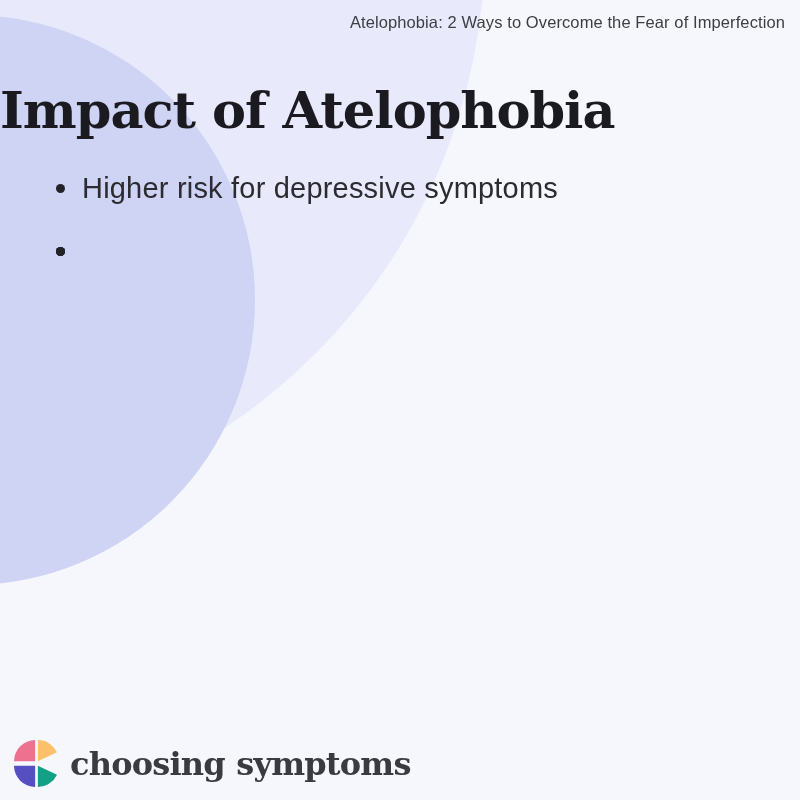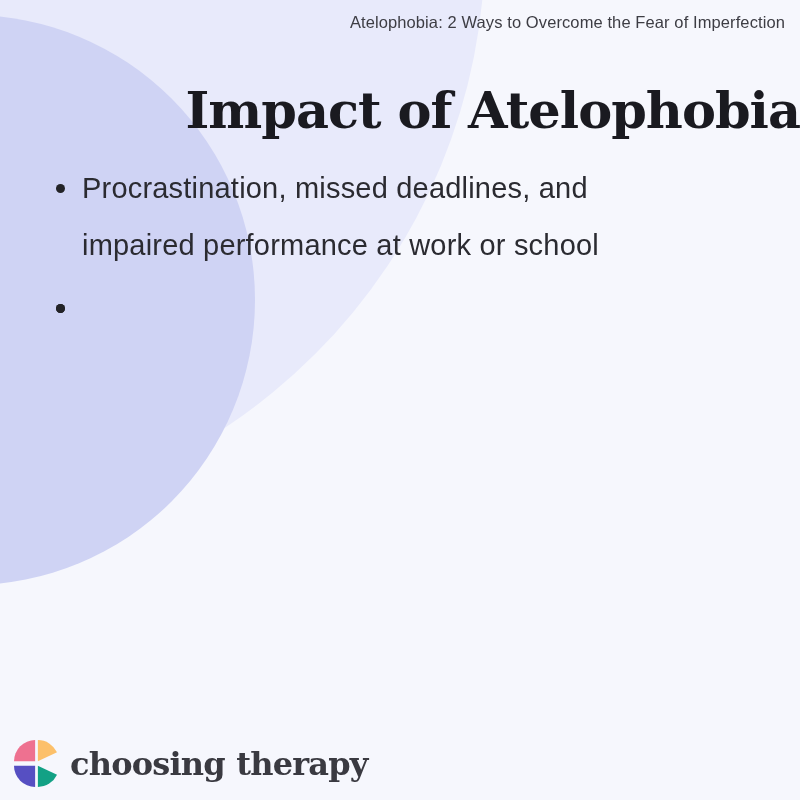--- a/index.html
+++ b/index.html
@@ -24,21 +24,21 @@
     top: 13px; right: 15px;
     font-size: 16.5px;
     letter-spacing: 0.1px;
     color: #3d3d44;
     z-index: 5;
   }
   .page-title {
     position: absolute;
     top: 80px; left: 0; right: 0;
     margin: 0;
-    text-align: right;
+    text-align: left;
     font-family: "DejaVu Serif", serif;
     font-weight: 700;
     font-size: 51px;
     letter-spacing: -1px;
     color: #1a1a20;
     z-index: 5;
   }
   .bullet-list {
     position: absolute;
     top: 160px; left: 52px; right: 20px;
@@ -84,26 +84,27 @@
 <body style="background: rgb(246, 247, 253);">
 
 <div class="circle circle-pale" style="background: rgb(232, 234, 251);"></div>
 <div class="circle circle-dark" style="background: rgb(207, 211, 244);"></div>
 
 <div class="page-header">Atelophobia: 2 Ways to Overcome the Fear of Imperfection</div>
 
 <h1 class="page-title">Impact of Atelophobia</h1>
 
 <ul class="bullet-list">
-    <li><span class="dot"></span><span>Procrastination, missed deadlines, and<br>impaired performance at work or school</span></li>
+    <li><span class="dot"></span><span>Higher risk for depressive symptoms</span></li>
+    <li><span class="dot"></span></li>
     <li><span class="dot"></span></li>
     <li><span class="dot"></span></li>
   </ul>
 
 <div class="footer">
   <svg class="logo-icon" viewBox="0 0 100 104" xmlns="http://www.w3.org/2000/svg" aria-hidden="true">
     <path d="M47,47 L0,47 A47,47 0 0 1 47,0 Z" fill="#ee7190"></path>
     <path d="M53,47 L53,0 A47,47 0 0 1 95.6,27.1 Z" fill="#fcc06a"></path>
     <path d="M47,57 L47,104 A47,47 0 0 1 0,57 Z" fill="#564fc2"></path>
     <path d="M53,57 L95.6,76.9 A47,47 0 0 1 53,104 Z" fill="#12a185"></path>
   </svg>
-  <span class="brand-name">choosing therapy</span>
+  <span class="brand-name">choosing symptoms</span>
 </div>
 
 </body></html>

